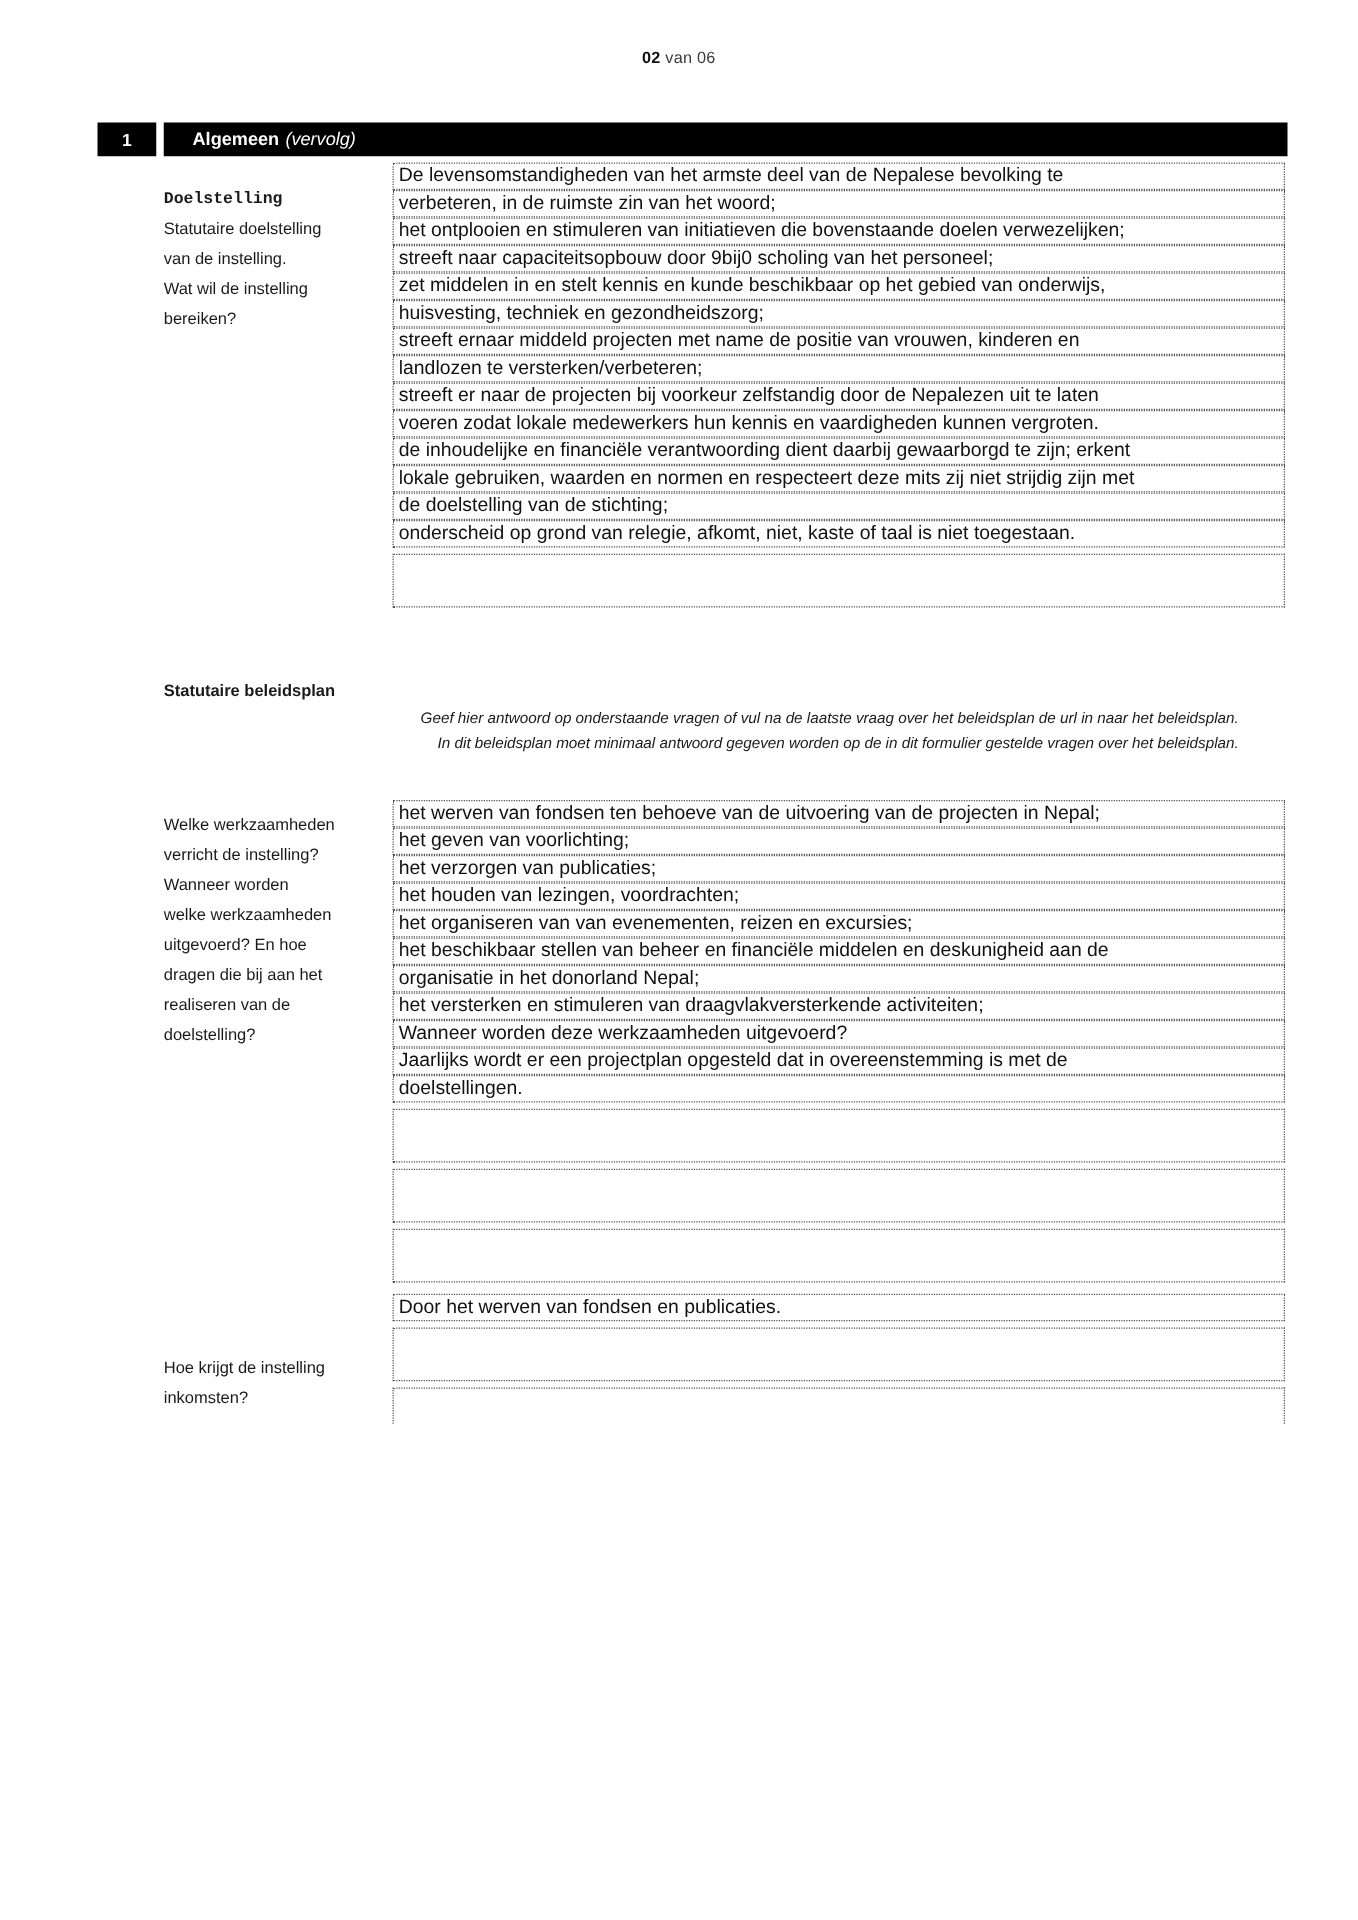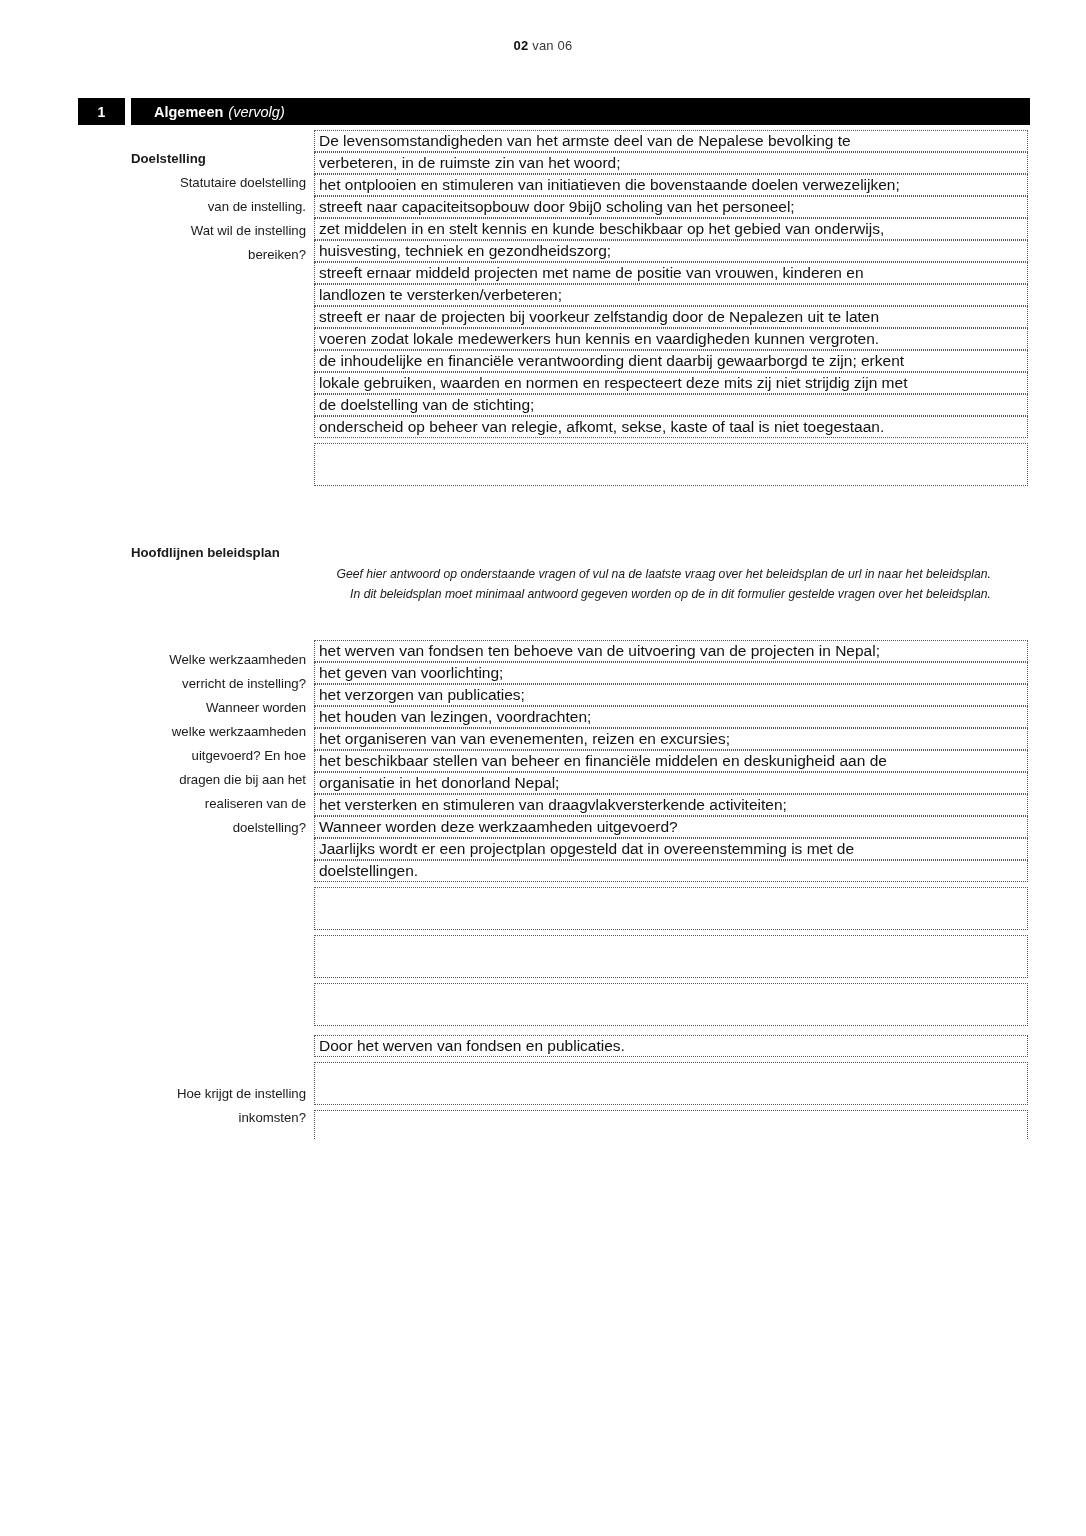--- a/index.html
+++ b/index.html
@@ -84,22 +84,23 @@
     position: absolute;
     left: 131px;
     width: 175px;
     font-size: 13.2px;
     line-height: 24px;
     color: #1a1a1a;
   }
   .label-col .lbl-head {
     font-weight: bold;
     display: block;
-  }
-  .label-col .lbl-line { display: block; text-align: right; }
+    font-family: Liberation Mono, monospace;
+  }
+  .label-col .lbl-line { display: block; }
 
   
   .subhead {
     position: absolute;
     left: 131px;
     width: 860px;
     font-size: 13.2px;
     color: #1a1a1a;
   }
   .subhead .sh-title {
@@ -173,26 +174,26 @@
       <div class="field-box">streeft naar capaciteitsopbouw door 9bij0 scholing van het personeel;</div>
       <div class="field-box">zet middelen in en stelt kennis en kunde beschikbaar op het gebied van onderwijs,</div>
       <div class="field-box">huisvesting, techniek en gezondheidszorg;</div>
       <div class="field-box">streeft ernaar middeld projecten met name de positie van vrouwen, kinderen en</div>
       <div class="field-box">landlozen te versterken/verbeteren;</div>
       <div class="field-box">streeft er naar de projecten bij voorkeur zelfstandig door de Nepalezen uit te laten</div>
       <div class="field-box">voeren zodat lokale medewerkers hun kennis en vaardigheden kunnen vergroten.</div>
       <div class="field-box">de inhoudelijke en financiële verantwoording dient daarbij gewaarborgd te zijn; erkent</div>
       <div class="field-box">lokale gebruiken, waarden en normen en respecteert deze mits zij niet strijdig zijn met</div>
       <div class="field-box">de doelstelling van de stichting;</div>
-      <div class="field-box">onderscheid op beheer van relegie, afkomt, sekse, kaste of taal is niet toegestaan.</div>
+      <div class="field-box">onderscheid op grond van relegie, afkomt, niet, kaste of taal is niet toegestaan.</div>
       <div class="field-box tall spaced-above"></div>
     </div>
 
   <div class="subhead" style="top:542px;">
-    <span class="sh-title">Hoofdlijnen beleidsplan</span>
+    <span class="sh-title">Statutaire beleidsplan</span>
     <span class="sh-note">Geef hier antwoord op onderstaande vragen of vul na de laatste vraag over het beleidsplan de url in naar het beleidsplan.</span>
     <span class="sh-note">In dit beleidsplan moet minimaal antwoord gegeven worden op de in dit formulier gestelde vragen over het beleidsplan.</span>
   </div>
 
   <div class="label-col" style="top:648px;">
     <span class="lbl-line">Welke werkzaamheden</span>
     <span class="lbl-line">verricht de instelling?</span>
     <span class="lbl-line">Wanneer worden</span>
     <span class="lbl-line">welke werkzaamheden</span>
     <span class="lbl-line">uitgevoerd? En hoe</span>

